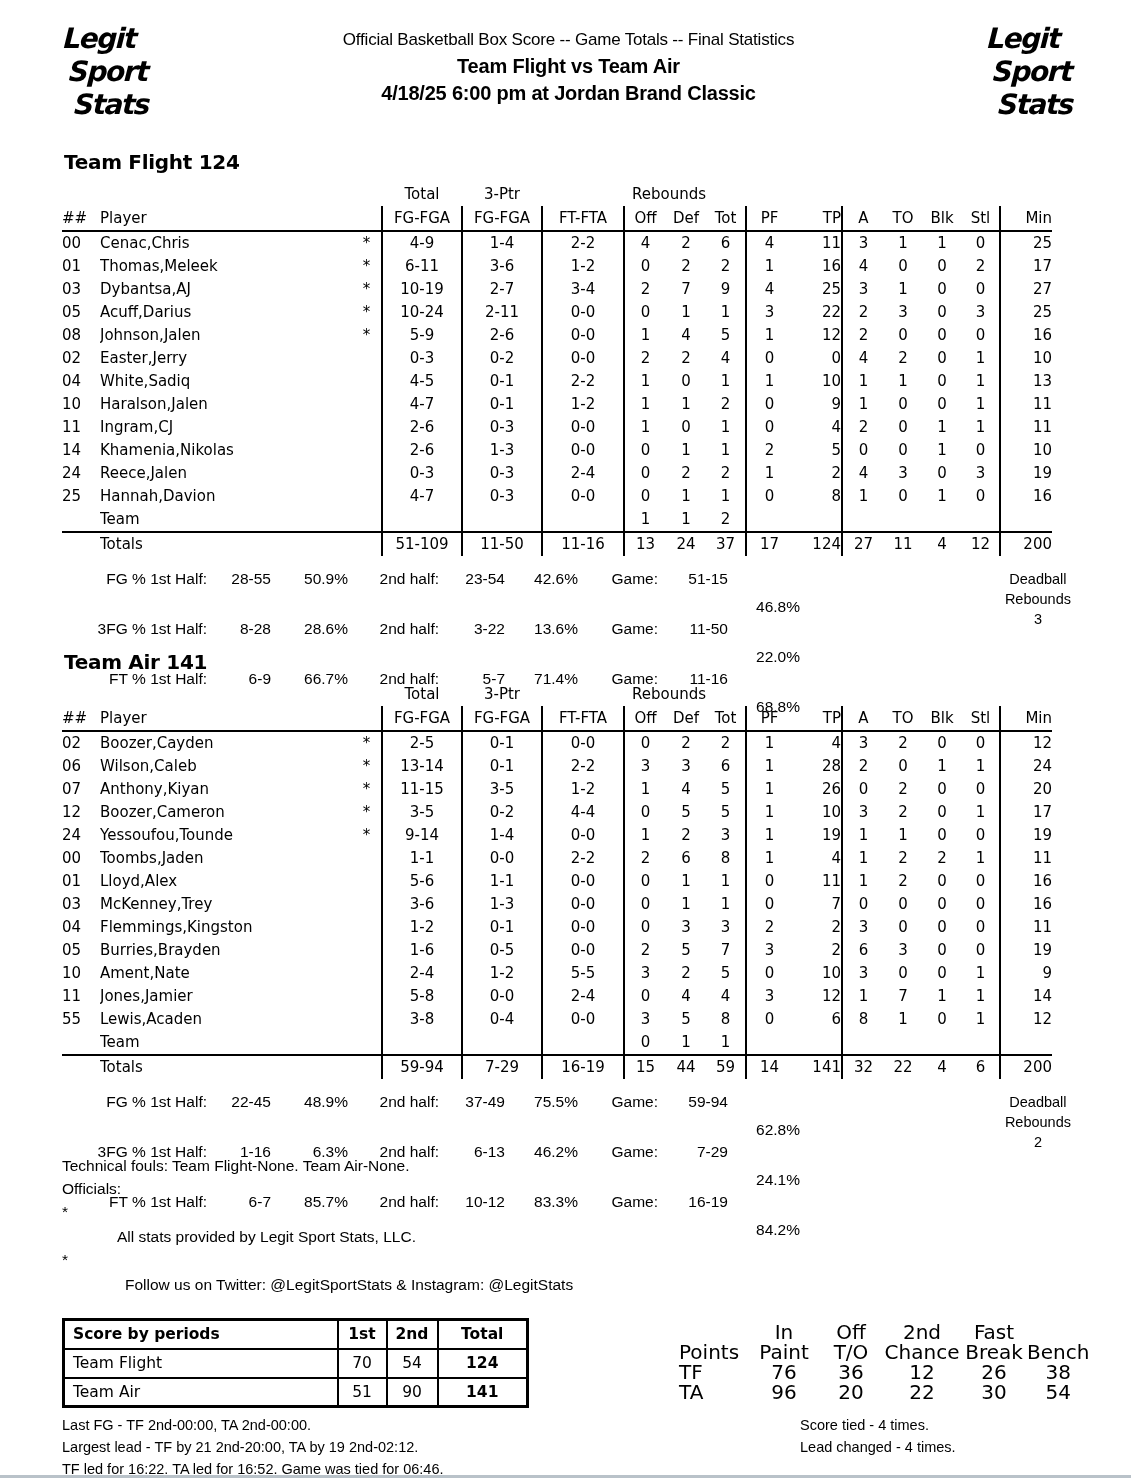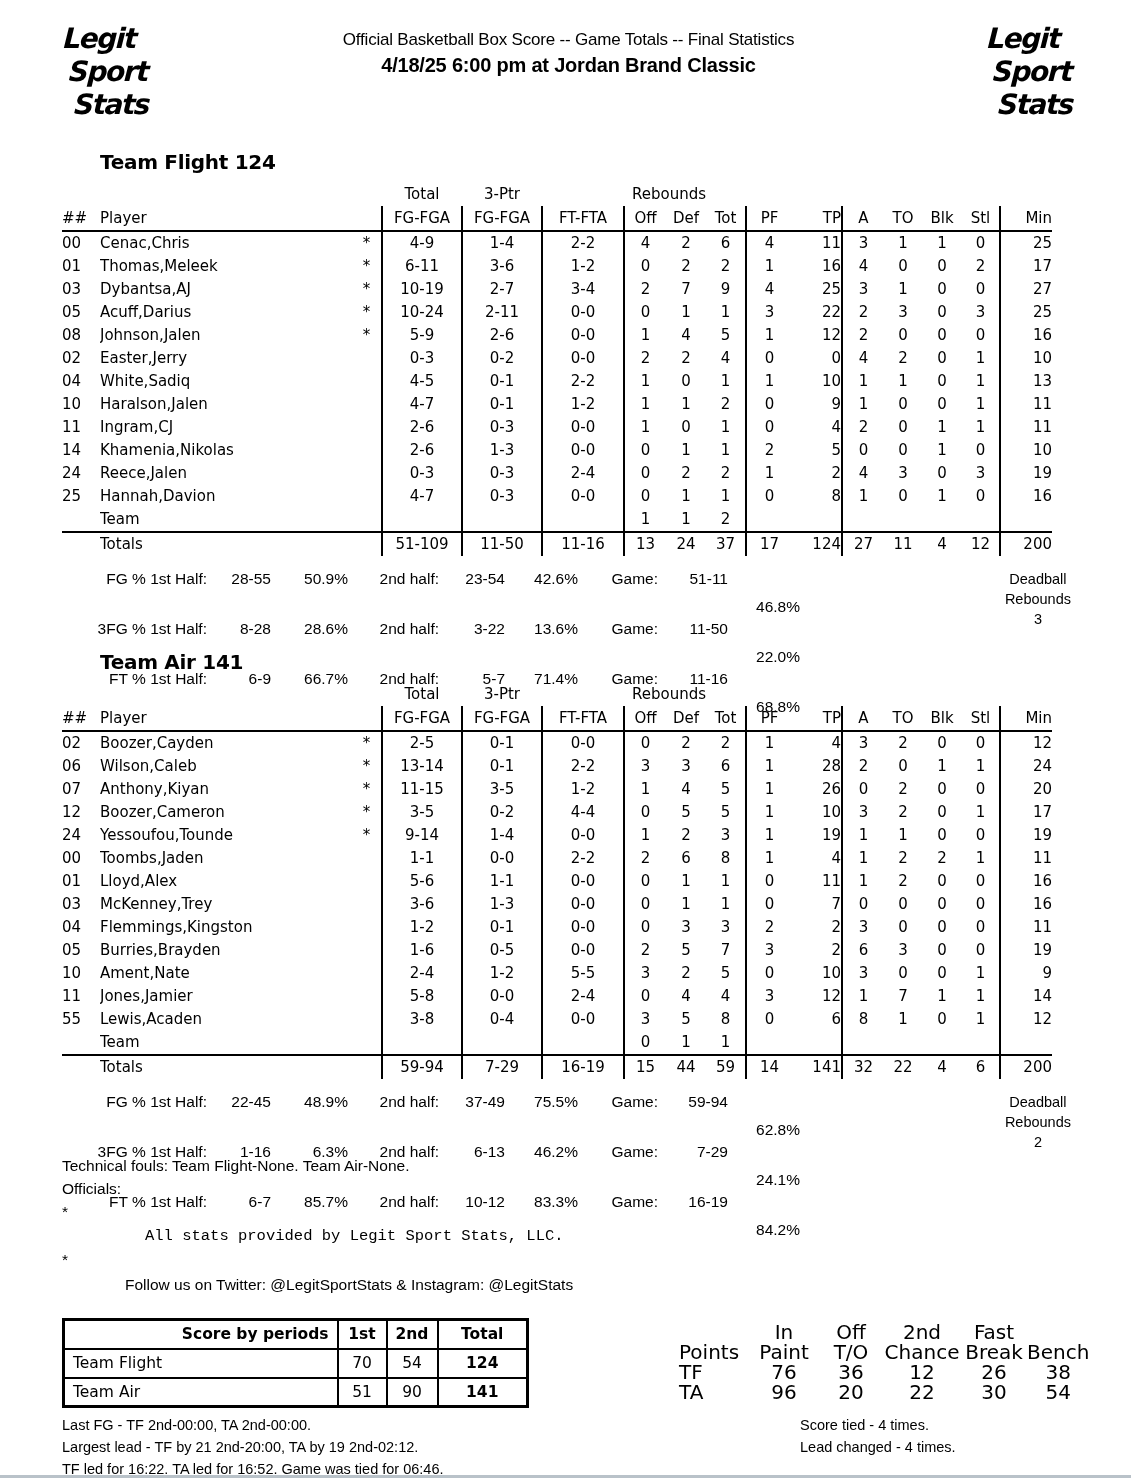--- a/index.html
+++ b/index.html
@@ -16,21 +16,21 @@
   .logo .l2 { margin-left:7px; }
   .logo .l3 { margin-left:14px; }
   .hcenter { text-align:center; font-family:"Liberation Sans", sans-serif; padding-top:8px; }
   .hline1 { font-size:17px; letter-spacing:-0.2px; }
   .hline2 { font-size:20px; font-weight:bold; margin-top:5px; letter-spacing:-0.2px; }
   .hline3 { font-size:20px; font-weight:bold; margin-top:4px; letter-spacing:-0.2px; }
   
   .team-section { position:absolute; left:0; width:1131px; }
   .team1 { top:150px; }
   .team2 { top:650px; }
-  .team-title { font-size:20px; font-weight:bold; margin:0 0 8px 100px; letter-spacing:-0.3px; }
+  .team-title { font-size:20px; font-weight:bold; margin:0 0 8px 64px; letter-spacing:-0.3px; }
   table.box { border-collapse:collapse; margin-left:62px; table-layout:fixed; }
   table.box td { padding:0; font-size:15px; line-height:23px; white-space:nowrap; overflow:hidden; }
   tr.grp td { line-height:24px; text-align:center; }
   tr.cols td { border-bottom:2px solid #000; line-height:24px; }
   tr.trow td { line-height:23px; }
   tr.totals td { border-top:2px solid #000; }
   .vl { border-left:2px solid #000; }
   .c-num  { text-align:left; padding-left:6px; font-size:13px; }
   .c-name { text-align:left; padding-left:2px; }
   .c-star { text-align:center; font-size:14px; }
@@ -41,27 +41,27 @@
   .shoot { display:flex; margin:12px 0 0 62px; font-family:"Liberation Sans", sans-serif; font-size:15.5px; }
   .shoot-lines { width:740px; }
   .srow { display:flex; line-height:22px; }
   .srow span { display:inline-block; text-align:right; white-space:pre; }
   .sl  { width:145px; } .sv1 { width:64px; } .sp1 { width:77px; }
   .sl2 { width:91px; }  .sv2 { width:66px; } .sp2 { width:73px; }
   .sl3 { width:80px; }  .sv3 { width:70px; } .sp3 { width:72px;margin-top:28px; }
   .deadball { margin-left:auto; margin-right:60px; text-align:center; font-size:14.5px; line-height:20px; padding-top:1px; }
   
   .notes { position:absolute; top:1154px; left:62px; font-family:"Liberation Sans", sans-serif; font-size:15.5px; line-height:23px; }
-  .note-stats  { margin-left:83px; margin-top:2px;font-family:Liberation Mono, monospace; }
+  .note-stats  { margin-left:55px; margin-top:2px; }
   .note-follow { margin-left:63px; margin-top:2px; }
   
   .bottom { position:absolute; top:1318px; left:62px; display:flex; align-items:flex-start; }
   table.periods { border-collapse:collapse; border:3px solid #000; }
   table.periods td { border:2px solid #000; font-size:15.5px; padding:0 8px; height:29px; white-space:nowrap; }
-  .pd-title { width:274px; font-weight:bold; font-size:17px;text-align:right; }
+  .pd-title { width:274px; font-weight:bold; font-size:17px; }
   .pd-h { width:49px; text-align:center; font-weight:bold; font-size:15px; }
   .pd-h2 { width:51px; }
   .pd-ht { width:90px; text-align:center; font-weight:bold; font-size:16px; }
   .pd-name { font-size:15.5px; }
   .pd-v { text-align:center; font-size:19px; }
   .pd-t { text-align:center; font-size:19px; font-weight:bold; }
   .points { margin-left:150px; margin-top:4px; }
   table.pts { border-collapse:collapse; }
   table.pts td { font-size:20px; line-height:20px; padding:0; text-align:center; white-space:nowrap; }
   table.pts td.pt-lbl { text-align:left; }
@@ -77,20 +77,21 @@
 <div class="page">
 
   <div class="header">
     <div class="logo">
       <div class="l1">Legit</div>
       <div class="l2">Sport</div>
       <div class="l3">Stats</div>
     </div>
     <div class="hcenter">
       <div class="hline1">Official Basketball Box Score -- Game Totals -- Final Statistics</div>
+      <div class="hline2">Team Flight vs Team Air</div>
       <div class="hline3">4/18/25 6:00 pm at Jordan Brand Classic</div>
     </div>
     <div class="logo">
       <div class="l1">Legit</div>
       <div class="l2">Sport</div>
       <div class="l3">Stats</div>
     </div>
   </div>
 
   <div class="team-section team1">
@@ -415,21 +416,21 @@
       <div class="shoot-lines">
 
           <div class="srow">
             <span class="sl">FG % 1st Half:</span>
             <span class="sv1">28-55</span>
             <span class="sp1">50.9%</span>
             <span class="sl2">2nd half:</span>
             <span class="sv2">23-54</span>
             <span class="sp2">42.6%</span>
             <span class="sl3">Game:</span>
-            <span class="sv3">51-11</span>
+            <span class="sv3">51-15</span>
             <span class="sp3">46.8%</span>
           </div>
 
           <div class="srow">
             <span class="sl">3FG % 1st Half:</span>
             <span class="sv1">8-28</span>
             <span class="sp1">28.6%</span>
             <span class="sl2">2nd half:</span>
             <span class="sv2">3-22</span>
             <span class="sp2">13.6%</span>

